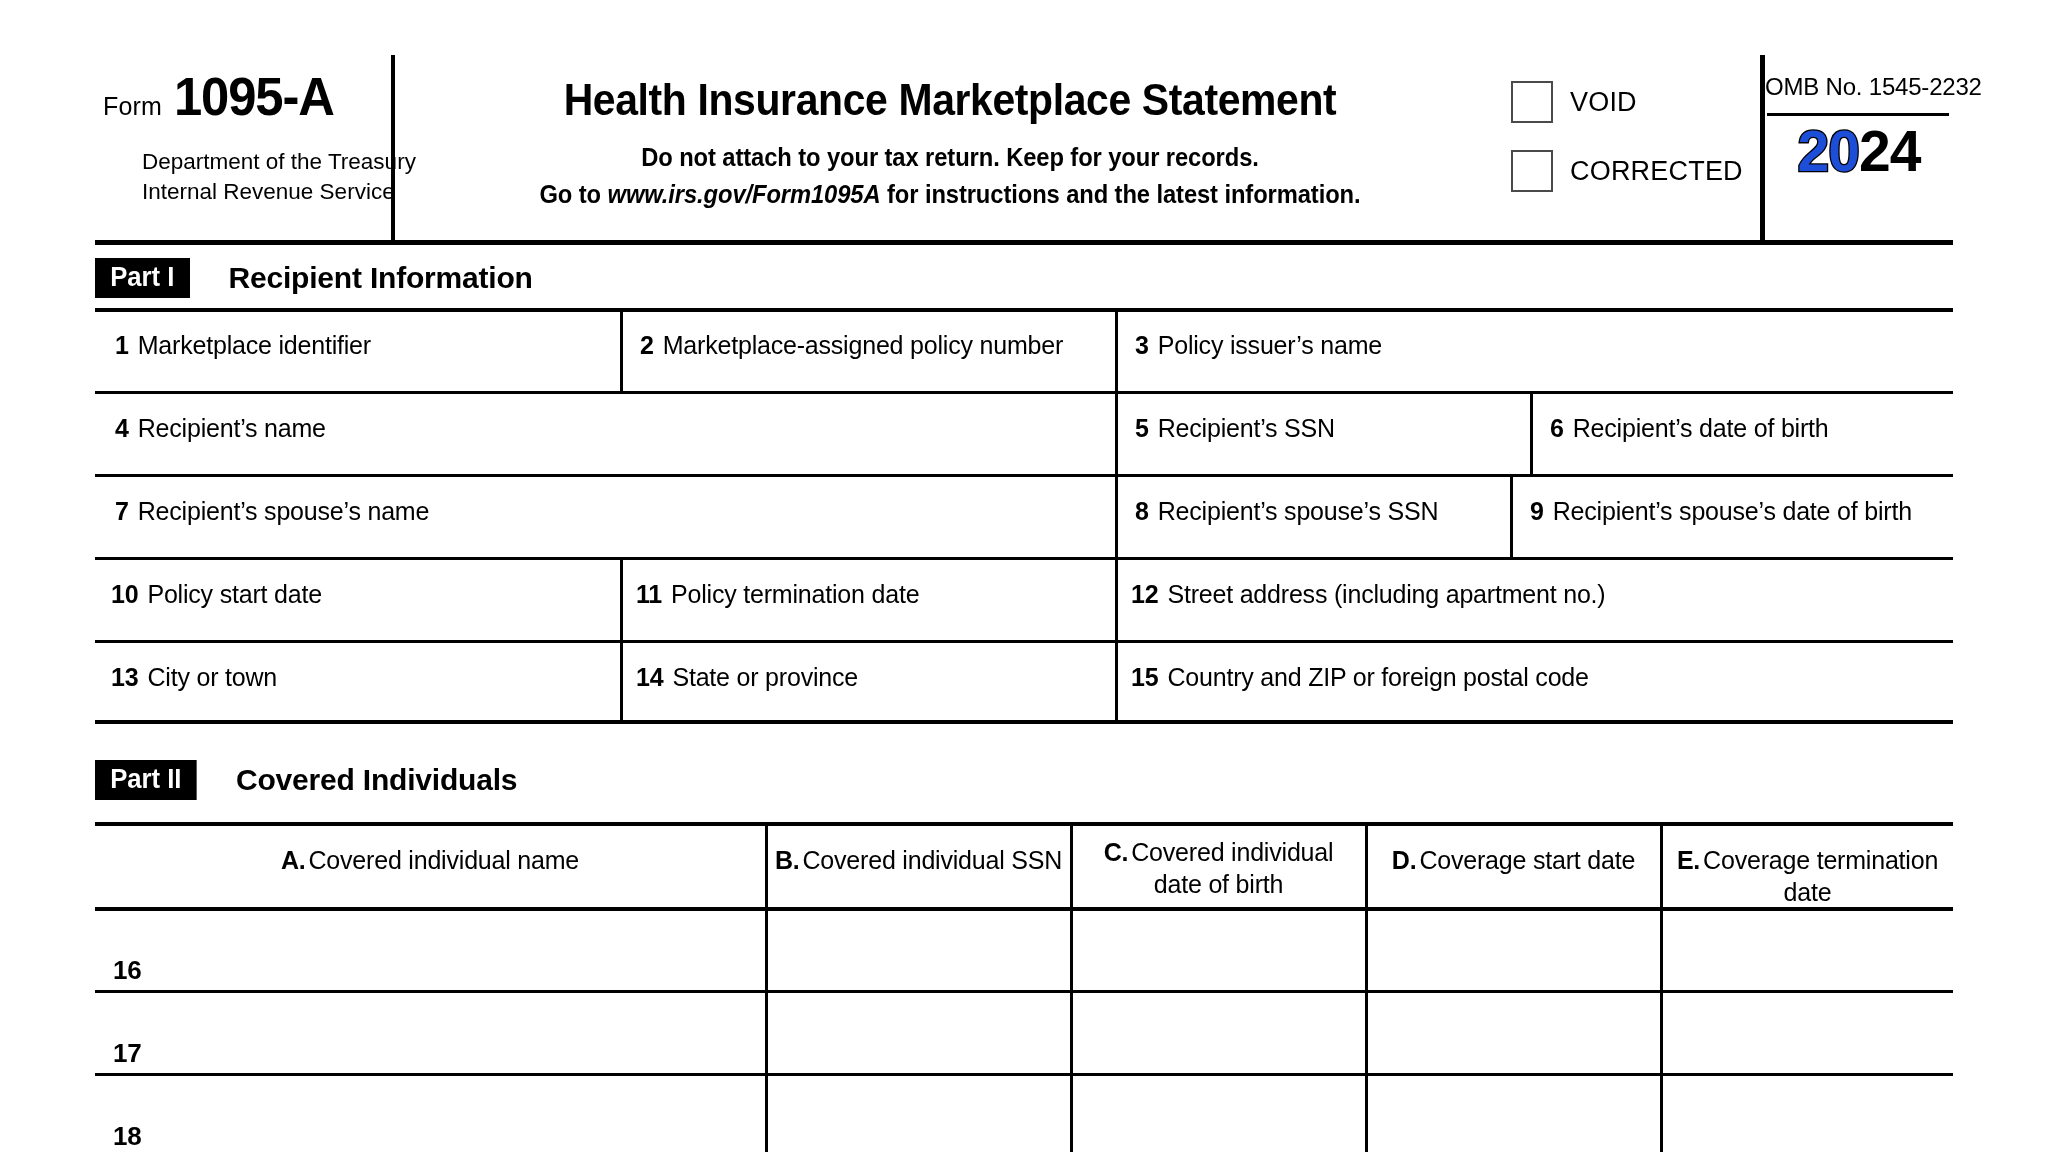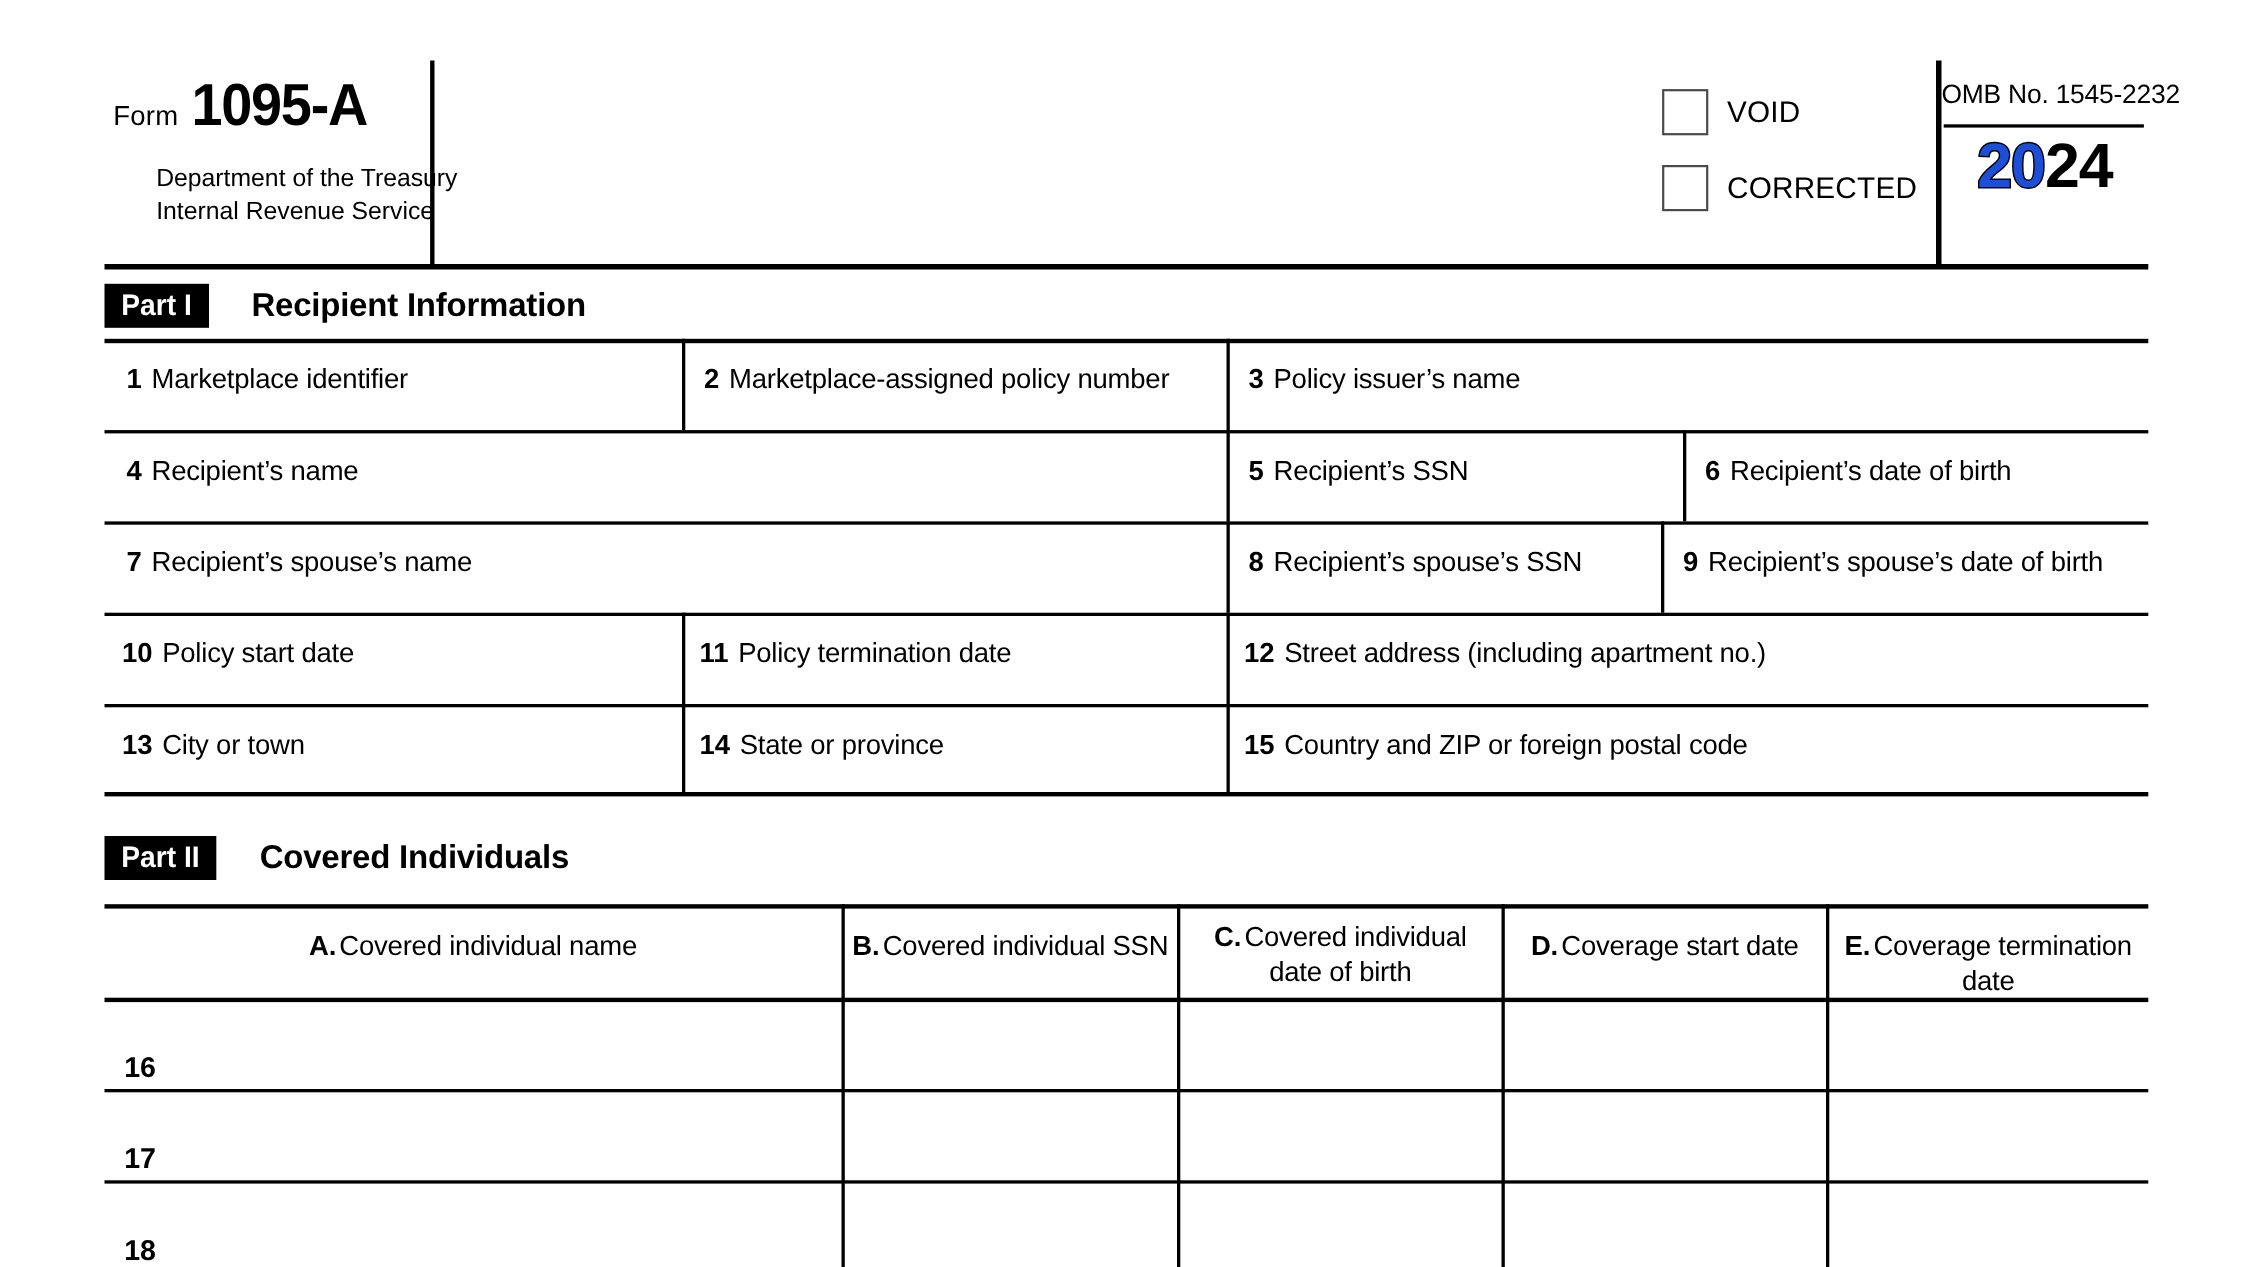--- a/index.html
+++ b/index.html
@@ -289,20 +289,27 @@
       <div class="form-line">
         <span class="form-word">Form</span>
         <span class="form-number">1095-A</span>
       </div>
       <div class="dept">
         <div>Department of the Treasury</div>
         <div>Internal Revenue Service</div>
       </div>
     </div>
 
+    <div class="hdr-center">
+      <div class="main-title">Health Insurance Marketplace Statement</div>
+      <div class="sub-line-1">Do not attach to your tax return. Keep for your records.</div>
+      <div class="sub-line-2">
+        <span>Go to </span><span class="url-italic">www.irs.gov/Form1095A</span><span> for instructions and the latest information.</span>
+      </div>
+    </div>
 
     <div class="hdr-checks">
       <div class="chk-row void">
         <span class="chk-box"></span>
         <span class="chk-label">VOID</span>
       </div>
       <div class="chk-row corrected">
         <span class="chk-box"></span>
         <span class="chk-label">CORRECTED</span>
       </div>

